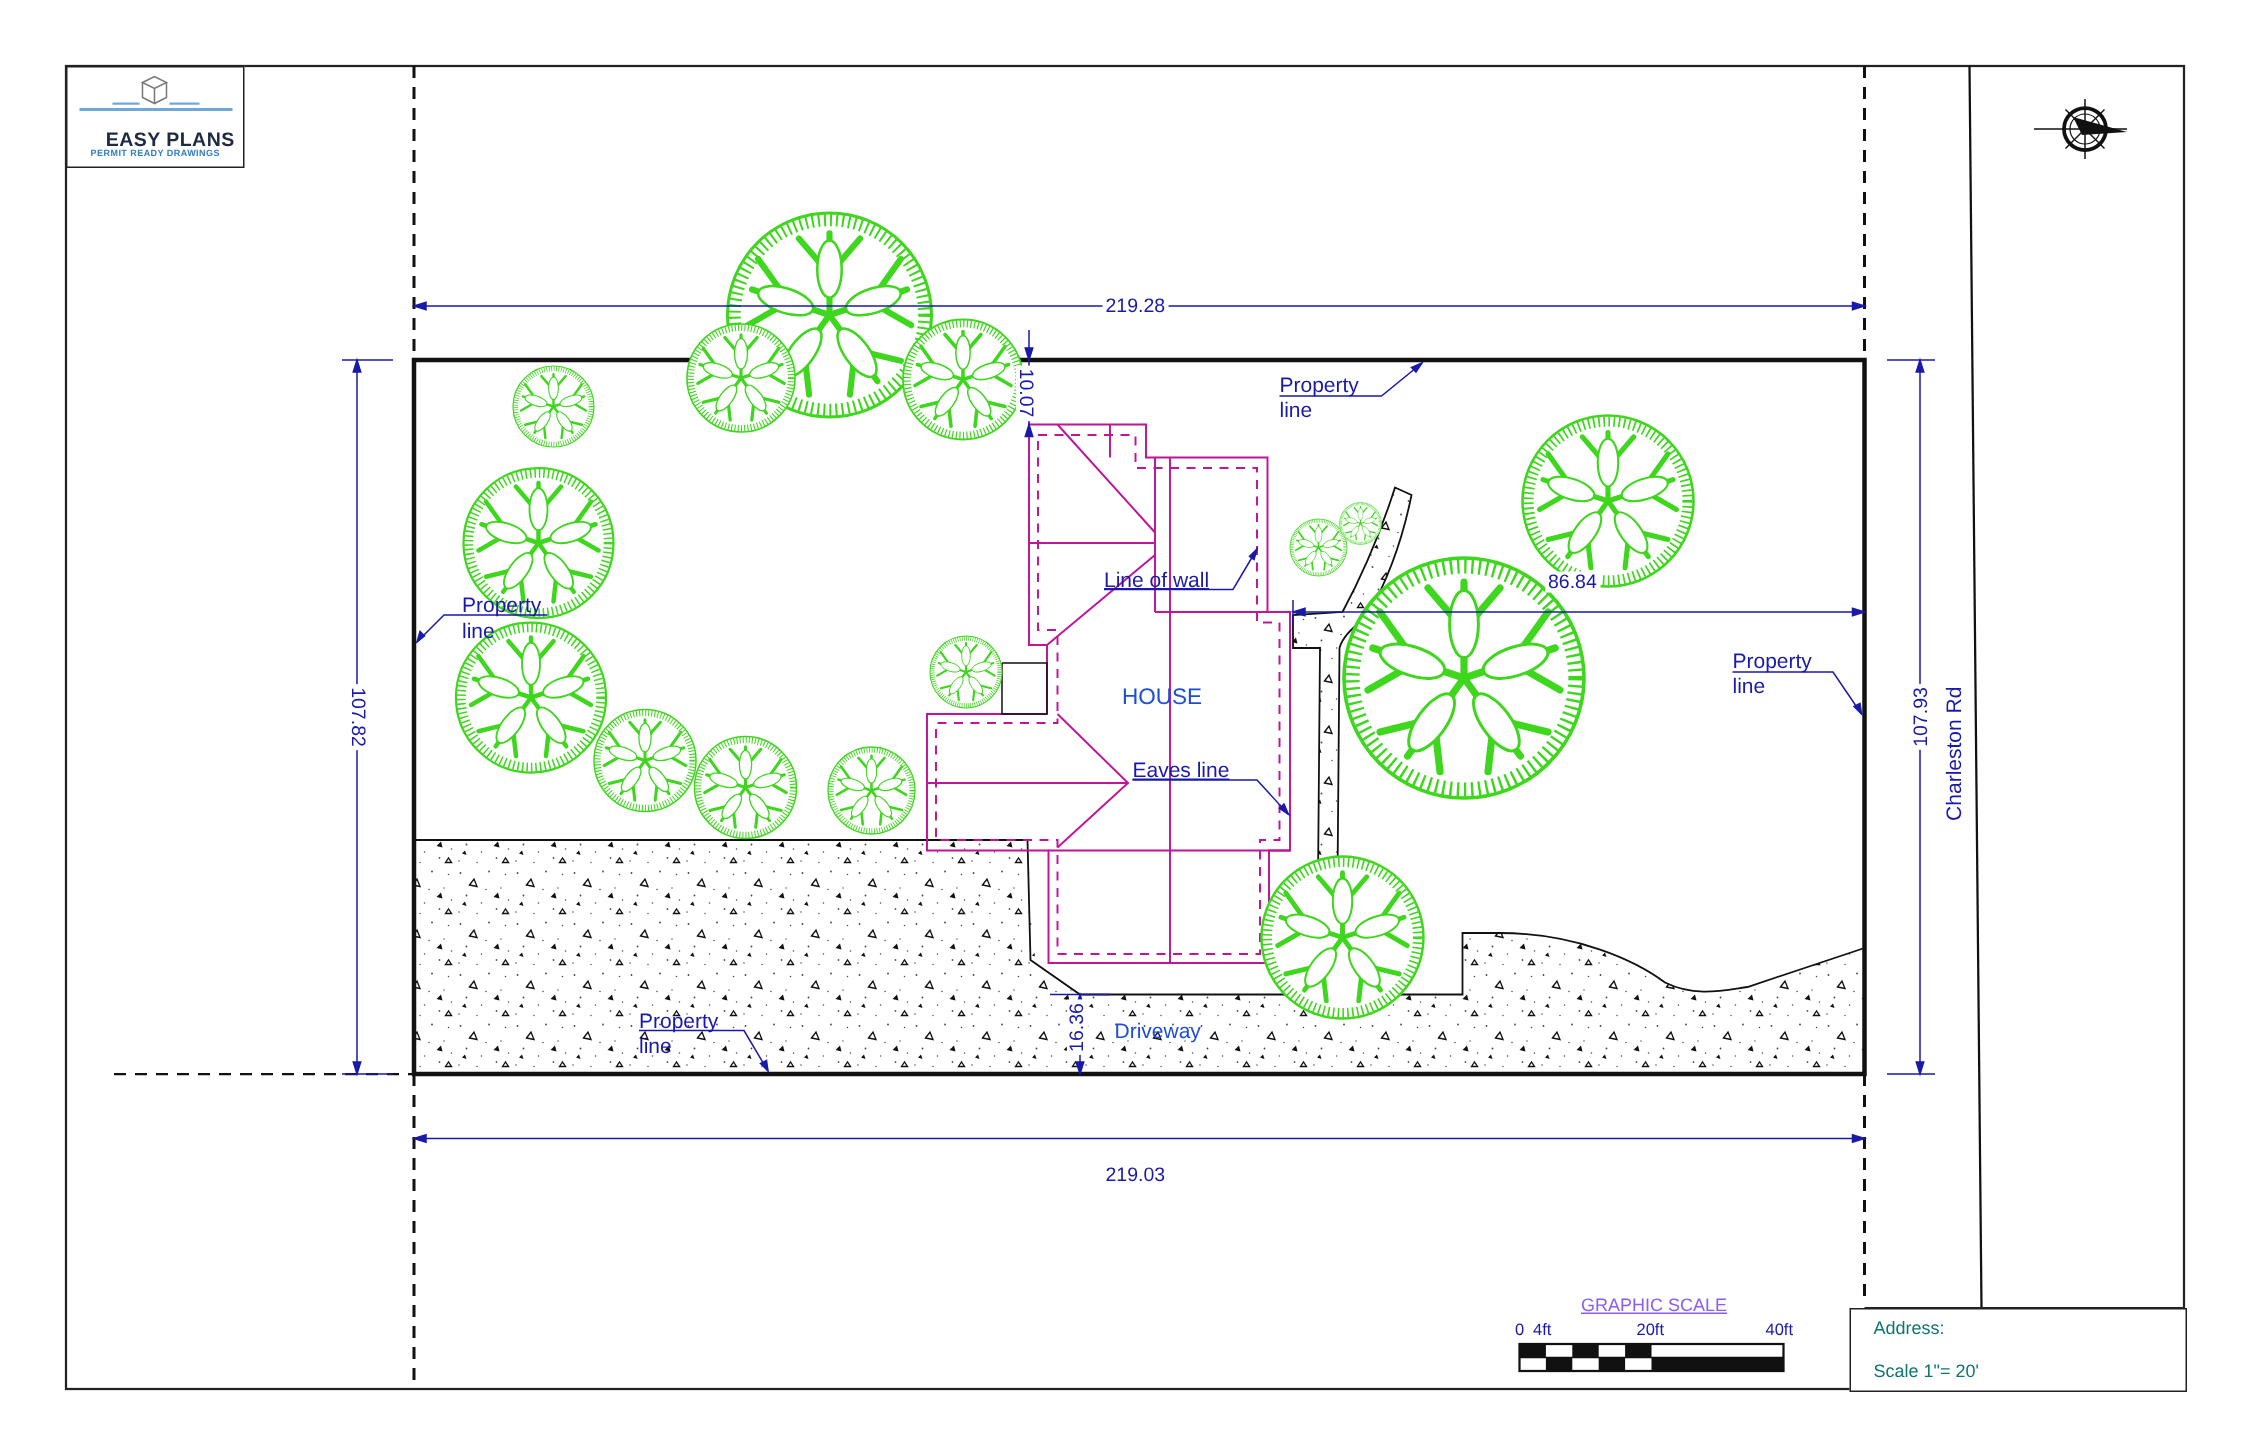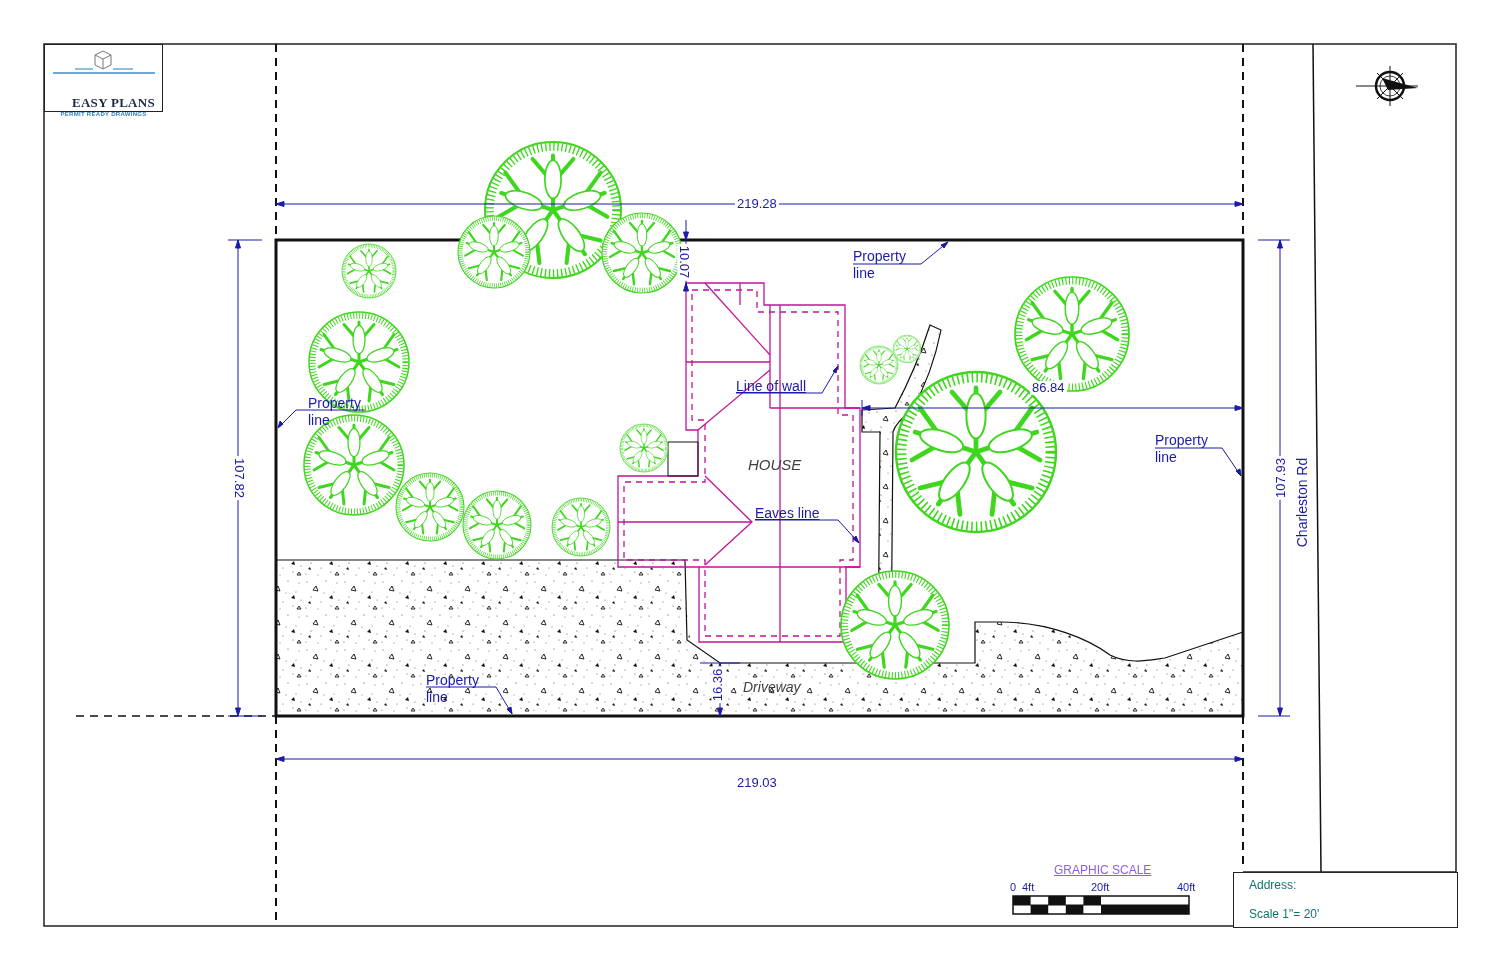--- a/index.html
+++ b/index.html
@@ -3,23 +3,23 @@
 <meta charset="utf-8">
 <style>
   html,body{margin:0;padding:0;background:#fff;}
   body{width:1500px;height:970px;position:relative;overflow:hidden;font-family:"Liberation Sans",sans-serif;}
   #plan{position:absolute;left:0;top:0;}
   .lbl{position:absolute;color:#1a1aa8;font-family:"Liberation Sans",sans-serif;font-size:14px;line-height:17px;white-space:nowrap;}
   .lbl.u{ text-decoration:underline;text-align:right; }
   .dim{position:absolute;color:#1a1aa8;font-family:"Liberation Sans",sans-serif;font-size:13px;background:#fff;padding:0 2px;white-space:nowrap;line-height:14px;}
   .vert{transform:rotate(90deg);transform-origin:center center;}
   .vertccw{transform:rotate(-90deg);transform-origin:center center;}
-  .house{position:absolute;color:#404040;font-size:15px;font-style:italic;}
+  .house{position:absolute;color:#1d4ed8;font-size:15px;}
   .logo{position:absolute;left:44px;top:44px;width:117px;height:66px;border:1px solid #222;background:#fff;text-align:center;}
-  .logo .name{font-family:Liberation Serif, serif;font-weight:bold;font-size:13px;color:#1d2a44;letter-spacing:0.3px;margin-top:14px;padding-left:20px;}
+  .logo .name{font-family:Liberation Sans, sans-serif;font-weight:bold;font-size:13px;color:#1d2a44;letter-spacing:0.3px;margin-top:3px;padding-left:20px;}
   .logo .tag{font-family:"Liberation Sans",sans-serif;font-size:6px;color:#2f7fc0;font-weight:bold;letter-spacing:0.3px;}
   .titleblock{position:absolute;left:1233px;top:872px;width:223px;height:54px;border:1.5px solid #222;background:#fff;}
   .titleblock .row{position:absolute;left:15px;color:#0f766e;font-size:12px;}
   .scale{position:absolute;left:1010px;top:863px;width:190px;height:55px;}
   .scale .hdr{position:absolute;left:44px;top:0;color:#8b5cf6;font-size:12px;text-decoration:underline;}
   .scale .tk{position:absolute;top:18px;color:#1a1aa8;font-size:11px;}
 </style>
 </head>
 <body>
 

